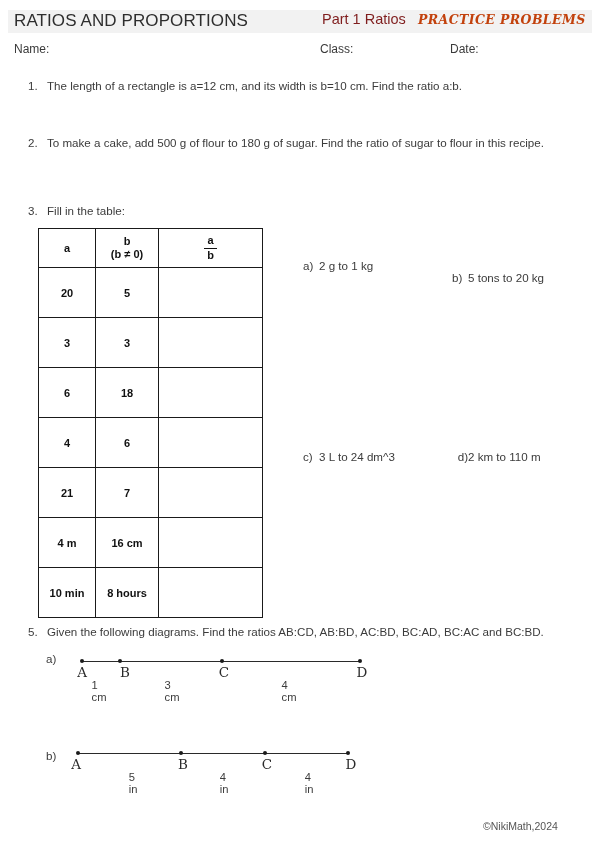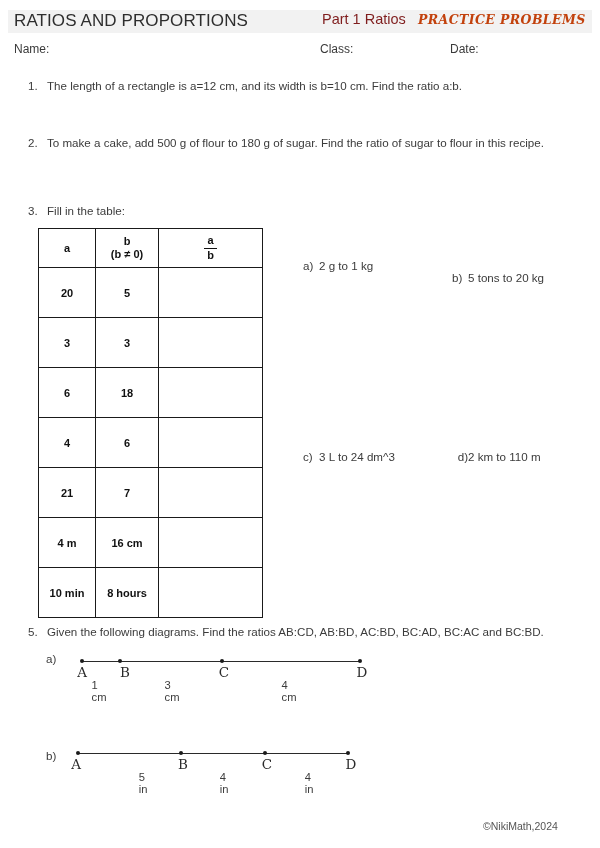--- a/index.html
+++ b/index.html
@@ -310,20 +310,20 @@
     <div class="diag-label" style="left:46px; top:749px;">b)</div>
     <div class="seg-line" style="left:78px; top:753px; width:270px;"></div>
     <div class="dot" style="left:76px; top:751px;"></div>
     <div class="dot" style="left:179px; top:751px;"></div>
     <div class="dot" style="left:263px; top:751px;"></div>
     <div class="dot" style="left:346px; top:751px;"></div>
     <div class="pt-label" style="left:76px; top:756px;">A</div>
     <div class="pt-label" style="left:183px; top:756px;">B</div>
     <div class="pt-label" style="left:267px; top:756px;">C</div>
     <div class="pt-label" style="left:351px; top:756px;">D</div>
-    <div class="len-label" style="left:143px; top:771px;">5 in</div>
+    <div class="len-label" style="left:133px; top:771px;">5 in</div>
     <div class="len-label" style="left:224px; top:771px;">4 in</div>
     <div class="len-label" style="left:309px; top:771px;">4 in</div>
   </div>
 
   <div class="footer">©NikiMath,2024</div>
 
 </div>
 
 </body></html>

